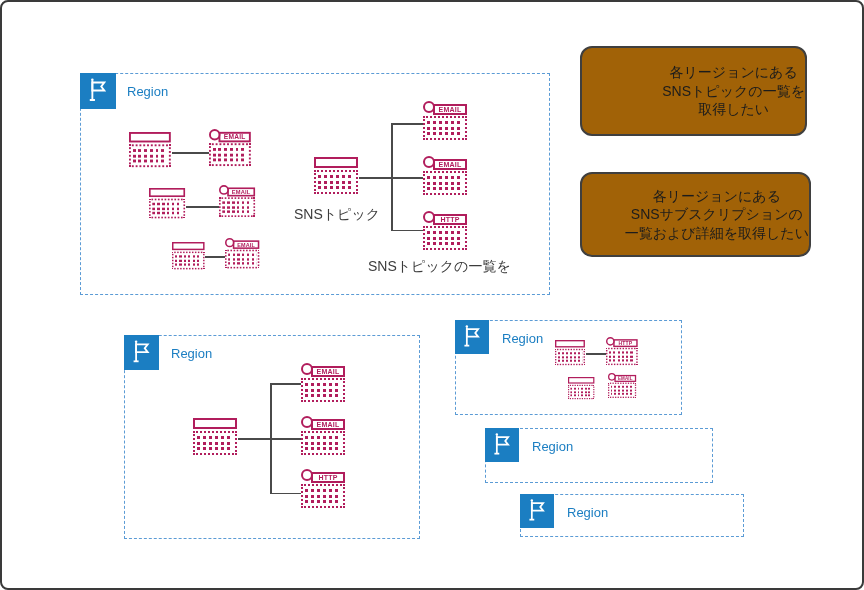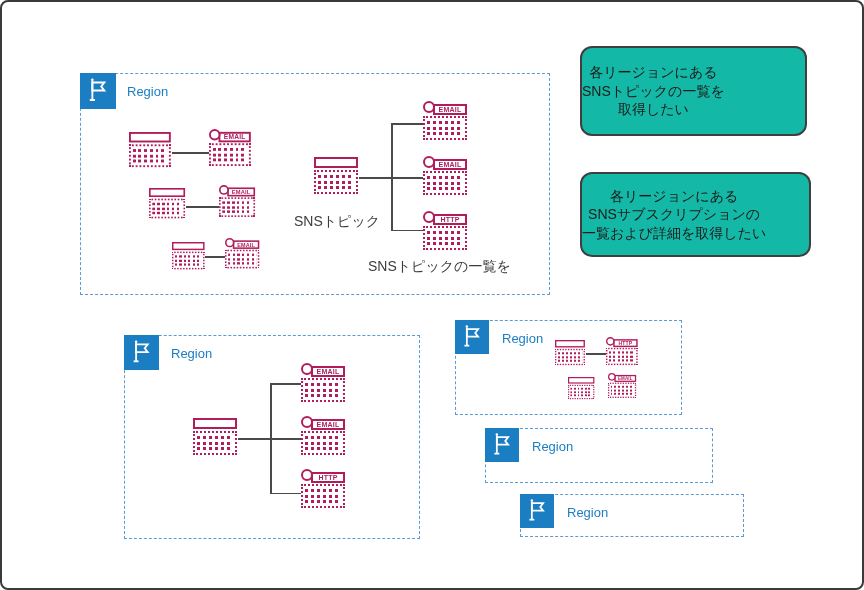--- a/index.html
+++ b/index.html
@@ -35,22 +35,22 @@
         border-radius:50%;background:#fff;z-index:2;}
   .s-header{position:absolute;left:10px;right:0;bottom:0;height:11px;border:2px solid var(--pink);
         background:#fff;color:var(--pink);font-size:7px;line-height:7px;font-weight:bold;
         text-align:center;letter-spacing:.2px;overflow:hidden;}
   
   .conn{position:absolute;background:var(--conn);}
   .h{height:1.6px;} .v{width:1.6px;}
   
   .dlabel{position:absolute;color:#3c3c3c;font-size:14px;white-space:nowrap;}
   
-  .note{position:absolute;border:2px solid #3f3f3f;border-radius:12px;background:#14b8a6;
-        display:flex;align-items:center;justify-content:flex-start;}
+  .note{position:absolute;border:2px solid #3f3f3f;border-radius:12px;background:#a16207;
+        display:flex;align-items:center;justify-content:flex-end;}
   .note-text{white-space:pre-line;text-align:center;font-size:14px;line-height:1.32;color:#1c1c1c;}
 </style>
 </head>
 <body>
 
 <div class="canvas">
 
   <div class="region" style="left:78px;top:71px;width:470px;height:222px">
     <div class="flag" style="width:36px;height:36px">
       <svg viewBox="0 0 24 24">
@@ -129,21 +129,21 @@
   </div>
 
   <div class="icon" style="left:312px;top:155px">
     <div class="t-header"></div>
     <div class="t-body">
         <i></i>
         <i></i>
         <i></i>
       </div>
   </div>
-  <div class="dlabel" style="left:292px;top:211px">SNSトピック</div>
+  <div class="dlabel" style="left:292px;top:204px">SNSトピック</div>
 
   <div class="conn h" style="left:357px;top:175px;width:64px"></div>
   <div class="conn v" style="left:389px;top:121px;height:108px"></div>
   <div class="conn h" style="left:389px;top:121px;width:32px"></div>
   <div class="conn h" style="left:389px;top:227.5px;width:32px"></div>
 
   <div class="icon" style="left:421px;top:99px">
     <div class="s-top">
         <span class="s-circle"></span>
       <span class="s-header">EMAIL</span>

